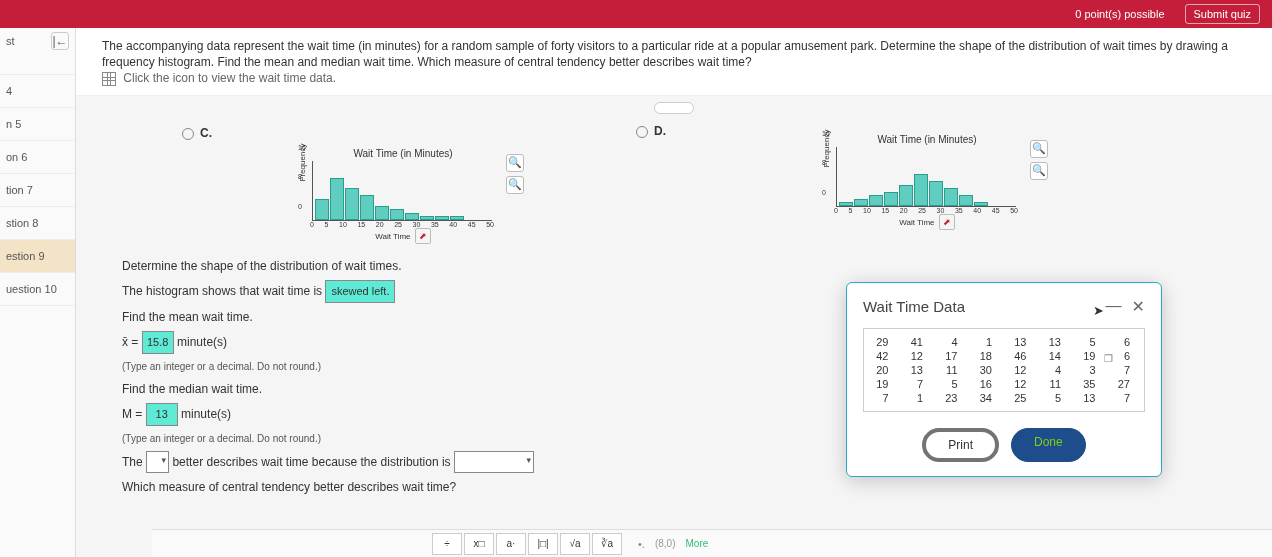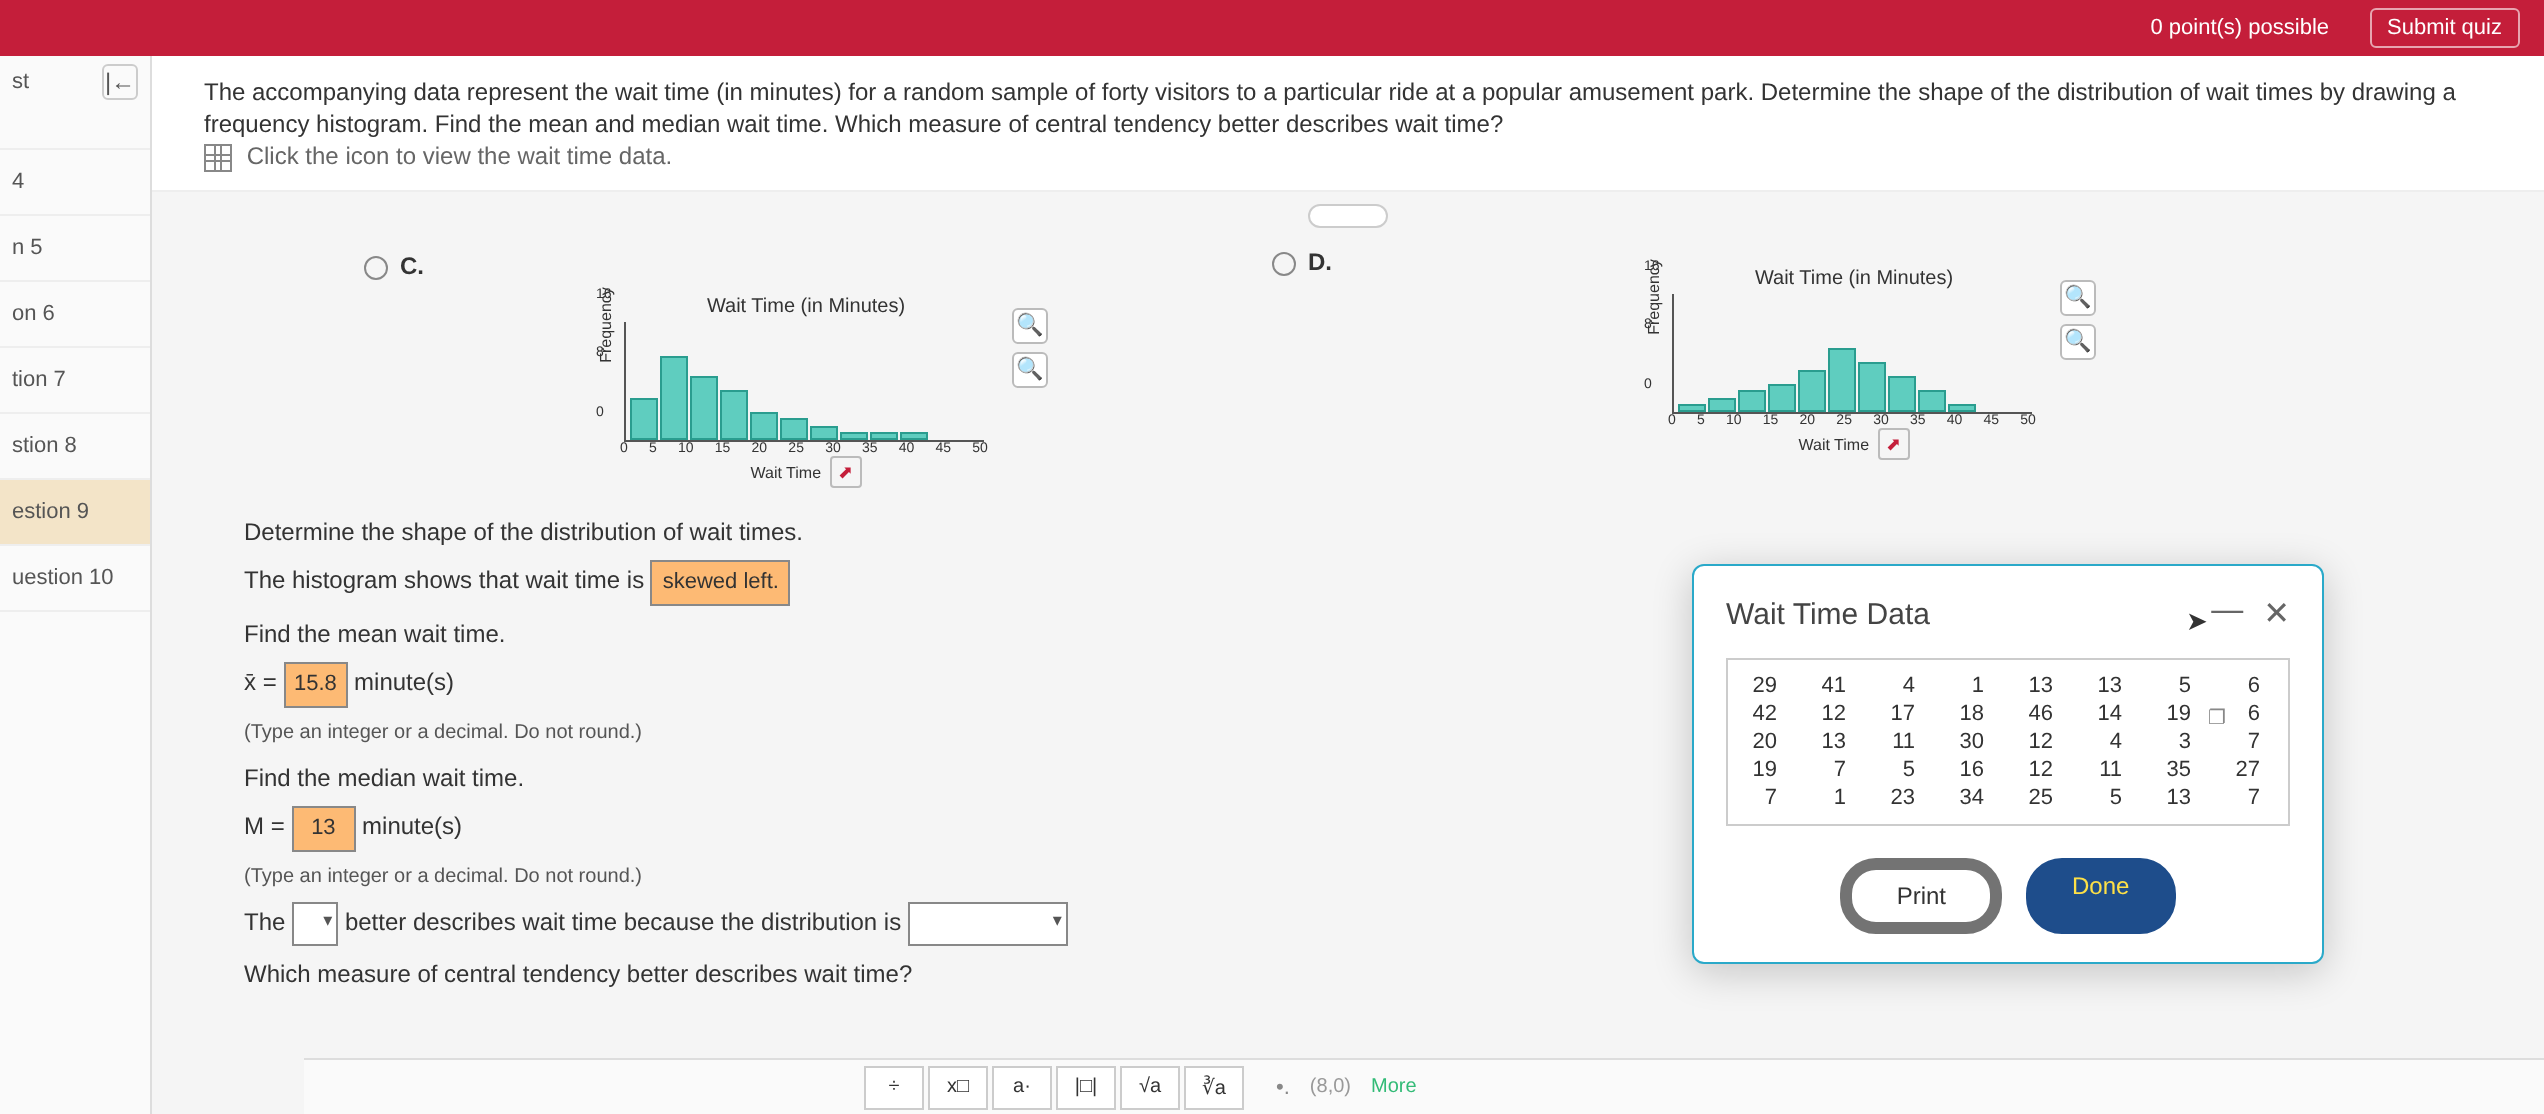--- a/index.html
+++ b/index.html
@@ -40,38 +40,38 @@
 .xlabels { font-size:7px; display:flex; justify-content:space-between; width:184px; margin-left:-2px;}
 .xtitle { font-size:8px; text-align:center;}
 .ylabel { position:absolute; left:-28px; top:10px; transform:rotate(-90deg); font-size:8px;}
 .yticks { position:absolute; left:-14px; top:-4px; font-size:7px; line-height:1; display:flex; flex-direction:column; justify-content:space-between; height:66px;}
 .zoom-btns { position:absolute; right:-30px; top:6px; display:flex; flex-direction:column; gap:4px;}
 .zoom-btn { width:18px; height:18px; border:1px solid #bbb; border-radius:3px; background:#fff; font-size:11px; cursor:pointer; display:flex; align-items:center; justify-content:center;}
 .popout { width:16px; height:16px; border:1px solid #bbb; border-radius:2px; font-size:9px; display:inline-flex; align-items:center; justify-content:center; cursor:pointer; color:#c41e3a; margin-left:2px;}
 
 .q-block { margin-top: 10px; margin-left:-60px; line-height:1.7; }
 .q-block .line { margin-bottom:4px; }
-.input-box { display:inline-block; border:1px solid #888; padding:1px 4px; min-width:32px; text-align:center; font-size:11px; background:#fdba74;}
+.input-box { display:inline-block; border:1px solid #888; padding:1px 4px; min-width:32px; text-align:center; font-size:11px; background:#5eead4;}
 .select-box { display:inline-block; border:1px solid #888; padding:1px 14px 1px 4px; min-width:18px; font-size:11px; background:#fff; position:relative;}
 .select-box::after { content:"▾"; position:absolute; right:2px; font-size:9px; color:#555;}
 .hint { font-size:10px; color:#555;}
 
 .modal { position:absolute; left:770px; top:254px; width:316px; background:#fff; border:1px solid #2aa9c9; border-radius:6px; box-shadow:0 4px 20px rgba(0,0,0,0.2); padding:14px 16px 14px 16px; }
 .modal-head { display:flex; justify-content:space-between; align-items:center; margin-bottom:12px;}
 .modal-title { font-size:15px; color:#444;}
 .modal-close { display:flex; gap:10px; color:#666; font-size:16px;}
 .modal-close span { cursor:pointer; }
 .data-table { border:1px solid #ccc; padding:6px 10px; font-size:11px; }
 .data-table .row { display:flex; gap:16px;}
 .data-table .cell { width:30px; text-align:right; padding:1px 4px 1px 0;}
 .copy-icon { position:absolute; right:48px; top:70px; color:#888; font-size:10px; cursor:pointer;}
 .modal-buttons { display:flex; justify-content:center; gap:12px; margin-top:16px;}
 .btn { padding:6px 22px; border-radius:18px; font-size:12px; cursor:pointer;}
-.btn-print { background:#fff; border:6px solid #737373; color:#333;}
-.btn-done { background:#1e4d8b; border:1px solid #1e4d8b; color:#fde047;}
+.btn-print { background:#fff; border:4px solid #737373; color:#333;}
+.btn-done { background:#1e4d8b; border:1px solid #1e4d8b; color:#84cc16;}
 
 .math-palette { position:absolute; bottom:0; left:76px; right:0; height:28px; border-top:1px solid #ddd; background:#fafafa; display:flex; align-items:center; gap:2px; padding-left:280px; font-size:11px;}
 .pal-btn { width:30px; height:22px; border:1px solid #ccc; background:#fff; display:flex; align-items:center; justify-content:center; font-size:10px; cursor:pointer;}
 .pal-more { margin-left:8px; color:#3b7; font-size:10px;}
 .pal-coord { margin-left:8px; color:#999; font-size:10px;}
 </style>
 </head>
 <body>
 
 <div class="topbar">

